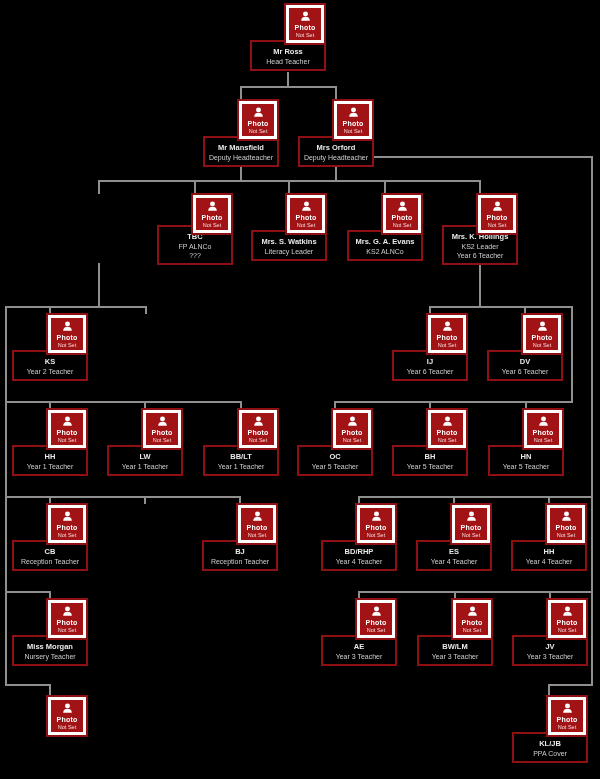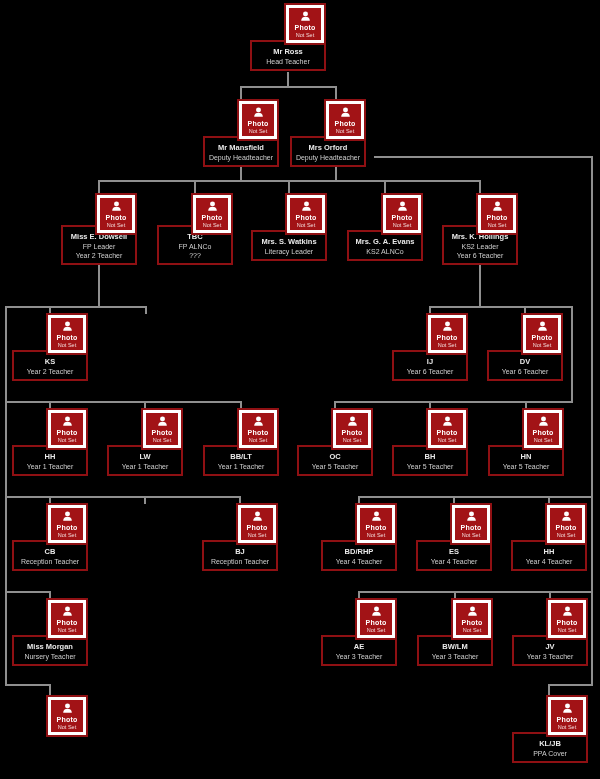--- a/index.html
+++ b/index.html
@@ -113,54 +113,37 @@
       <div class="p1">Photo</div>
       <div class="p2">Not Set</div>
     </div>
       </div>
     <div class="label">
       <div class="nm">Mr Mansfield</div>
       <div class="rl">Deputy Headteacher</div>
     </div>
   </div>
 
-  <div class="node" style="left:290px;top:99px">
+  <div class="node" style="left:298px;top:99px">
     <div class="photo">
         <div class="tile">
       <svg class="person" viewBox="0 0 20 20">
             <circle cx="10" cy="6" r="3.8" fill="#fff"></circle>
             <path d="M10 10.5c-4.2 0-6.6 2.6-6.6 6h13.2c0-3.4-2.4-6-6.6-6z" fill="#fff"></path>
           </svg>
       <div class="p1">Photo</div>
       <div class="p2">Not Set</div>
     </div>
       </div>
     <div class="label">
       <div class="nm">Mrs Orford</div>
       <div class="rl">Deputy Headteacher</div>
     </div>
   </div>
 
-  <div class="node tall" style="left:61px;top:193px">
-    <div class="photo">
-        <div class="tile">
-      <svg class="person" viewBox="0 0 20 20">
-            <circle cx="10" cy="6" r="3.8" fill="#fff"></circle>
-            <path d="M10 10.5c-4.2 0-6.6 2.6-6.6 6h13.2c0-3.4-2.4-6-6.6-6z" fill="#fff"></path>
-          </svg>
-      <div class="p1">Photo</div>
-      <div class="p2">Not Set</div>
-    </div>
-      </div>
-    <div class="label">
-      <div class="nm">Miss E. Dowsell</div>
-      <div class="rl">FP Leader</div>
-      <div class="rl">Year 2 Teacher</div>
-    </div>
-  </div>
 
   <div class="node tall" style="left:157px;top:193px">
     <div class="photo">
         <div class="tile">
       <svg class="person" viewBox="0 0 20 20">
             <circle cx="10" cy="6" r="3.8" fill="#fff"></circle>
             <path d="M10 10.5c-4.2 0-6.6 2.6-6.6 6h13.2c0-3.4-2.4-6-6.6-6z" fill="#fff"></path>
           </svg>
       <div class="p1">Photo</div>
       <div class="p2">Not Set</div>

